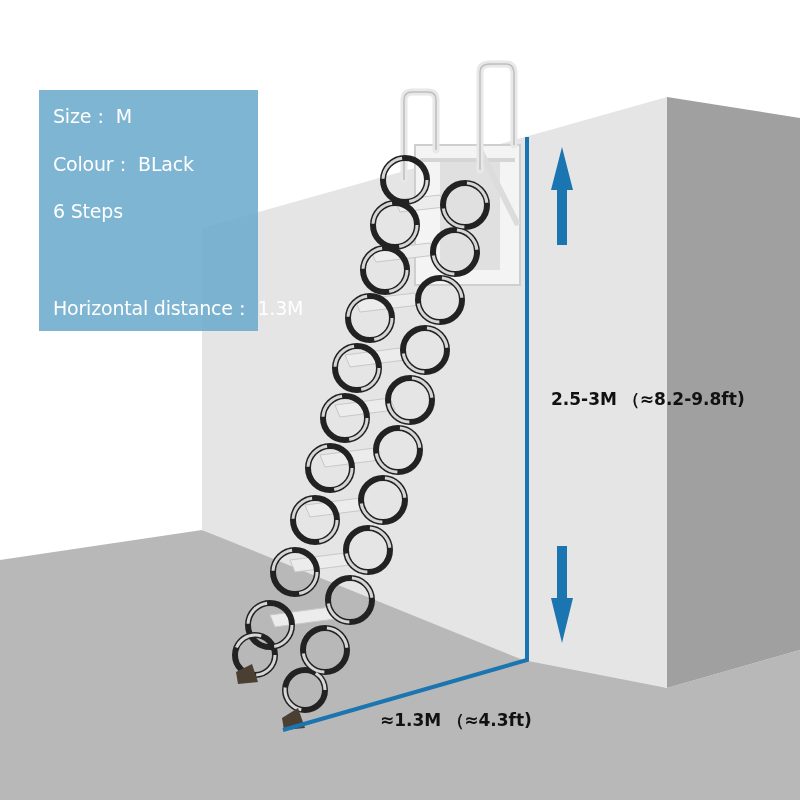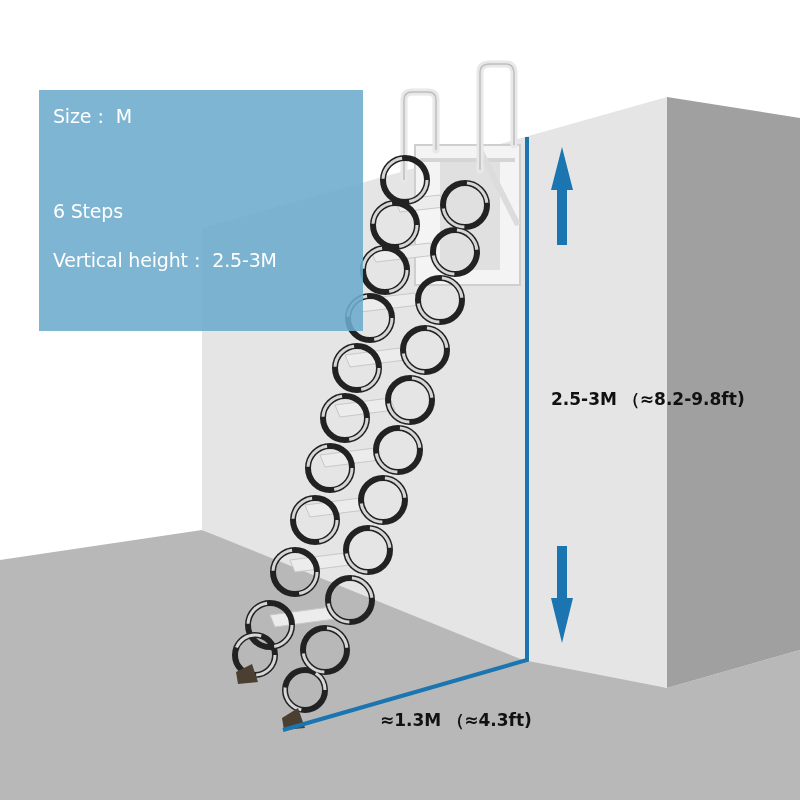--- a/index.html
+++ b/index.html
@@ -1,18 +1,18 @@
 <!DOCTYPE html>
 <html><head>
 <meta charset="utf-8">
 <style>
   html, body { margin:0; padding:0; }
   body { width:800px; height:800px; position:relative; overflow:hidden; background:#ffffff; font-family:"DejaVu Sans", sans-serif; }
   #scene { position:absolute; left:0; top:0; width:800px; height:800px; }
-  .info-panel { position:absolute; left:39px; top:90px; width:324px; height:241px; background:rgba(108,171,205,0.88); color:#ffffff; box-sizing:border-box; padding-left:14px; }
+  .info-panel { position:absolute; left:39px; top:90px; width:219px; height:241px; background:rgba(108,171,205,0.88); color:#ffffff; box-sizing:border-box; padding-left:14px; }
   .info-line { position:absolute; left:14px; font-size:19px; font-family:"DejaVu Sans", sans-serif; white-space:nowrap; letter-spacing:-0.2px; }
   .dim-label { position:absolute; font-weight:bold; font-size:17px; color:#111; font-family:"DejaVu Sans", sans-serif; white-space:nowrap; }
 </style>
 </head>
 <body>
 
 <svg id="scene" viewBox="0 0 800 800" xmlns="http://www.w3.org/2000/svg">
 
   <polygon points="0,560 202,530 667,688 800,650 800,800 0,800" fill="#b8b8b8"></polygon>
 
@@ -113,18 +113,19 @@
     <polygon points="562,147 551,190 557,190 557,245 567,245 567,190 573,190"></polygon>
   </g>
 
   <g fill="#1a75b0">
     <polygon points="557,546 567,546 567,598 573,598 562,643 551,598 557,598"></polygon>
   </g>
 </svg>
 
 <div class="info-panel">
   <div class="info-line" style="top:14px">Size： M</div>
+  <div class="info-line" style="top:62px">Colour： BLack</div>
   <div class="info-line" style="top:110px">6 Steps</div>
-  <div class="info-line" style="top:158px">Vertical height： 2.5-3M</div>
+  <div class="info-line" style="top:206px">Horizontal distance： 1.3M</div>
 </div>
 
 <div class="dim-label" style="left:551px; top:388px;">2.5-3M （≈8.2-9.8ft)</div>
 <div class="dim-label" style="left:380px; top:709px;">≈1.3M （≈4.3ft)</div>
 
 </body></html>

